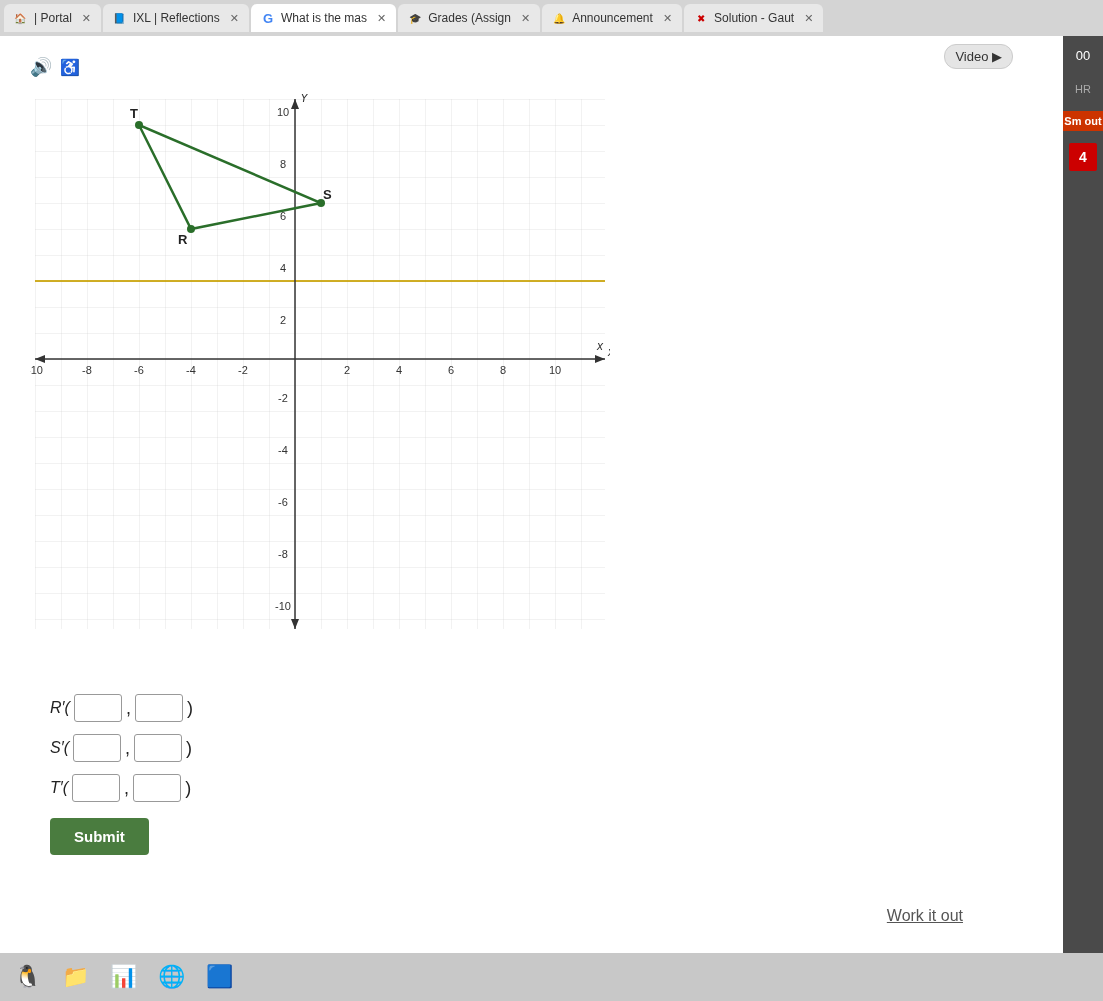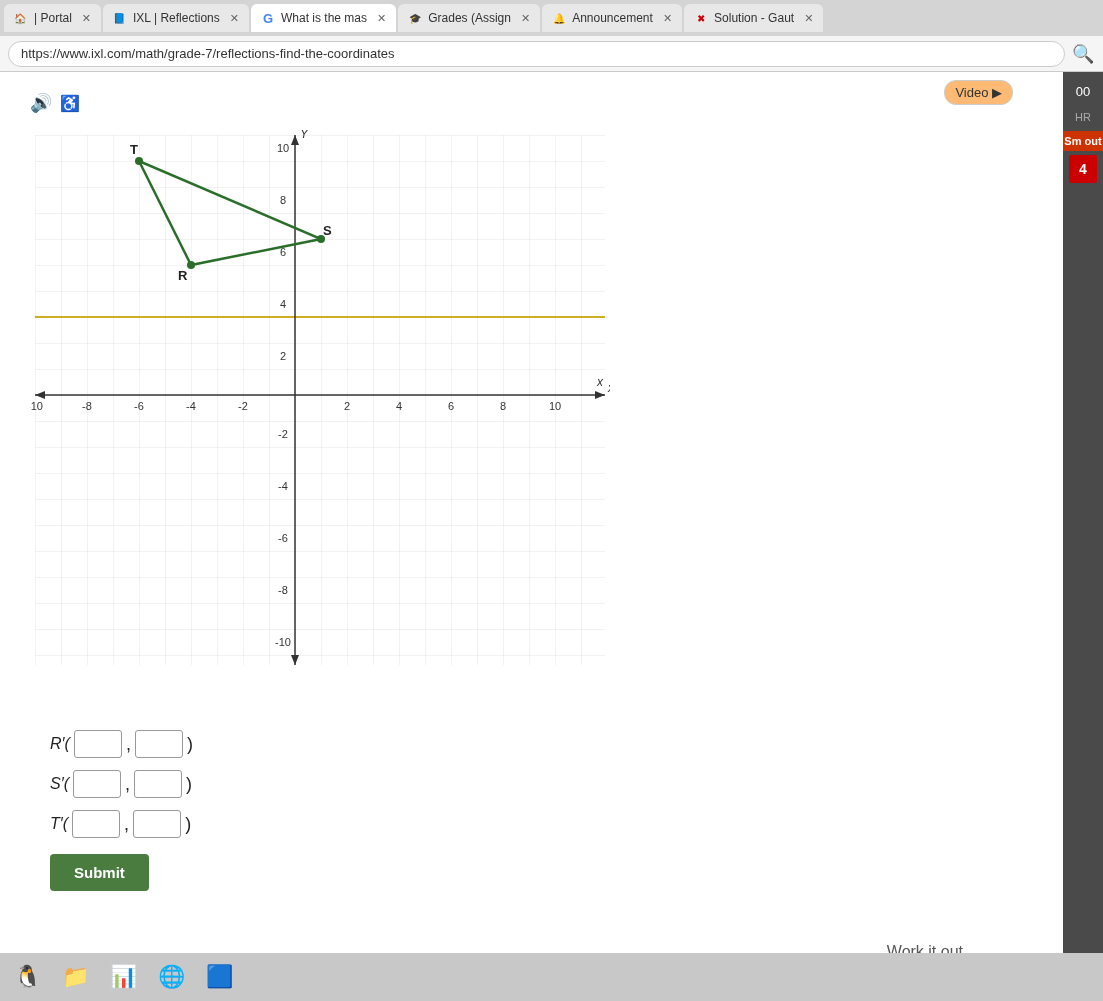--- a/index.html
+++ b/index.html
@@ -92,37 +92,37 @@
       overflow: hidden;
     }
 
     .right-sidebar {
       width: 40px;
       background: #4a4a4a;
       display: flex;
       flex-direction: column;
       align-items: center;
       padding-top: 8px;
-      gap: 4px;
+      gap: 12px;
     }
 
     .sidebar-btn {
       width: 36px;
       color: #fff;
       font-size: 10px;
       text-align: center;
       padding: 4px 2px;
       cursor: pointer;
     }
 
     .sidebar-video-btn {
       position: absolute;
       top: 8px;
       right: 50px;
-      background: #fdba74;
+      background: #e5e5e5;
       border: 1px solid #ccc;
       border-radius: 12px;
       padding: 4px 10px;
       font-size: 13px;
       color: #333;
       display: flex;
       align-items: center;
       gap: 4px;
       cursor: pointer;
     }
@@ -300,26 +300,20 @@
       <span>Announcement</span>
       <span class="tab-close">✕</span>
     </div>
     <div class="tab">
       <span class="tab-favicon" style="color:#cc0000;">✖</span>
       <span>Solution - Gaut</span>
       <span class="tab-close">✕</span>
     </div>
   </div>
 
-  <div class="address-bar-row">
-    <div class="address-bar">
-      <span>https://www.ixl.com/math/grade-7/reflections-find-the-coordinates</span>
-    </div>
-    <div style="font-size:18px;cursor:pointer;">🔍</div>
-  </div>
 </div>
 
 <div class="main-content">
   <div class="page-area">
 
     
     <div class="sidebar-video-btn">
       <span>Video ▶</span>
     </div>
 

